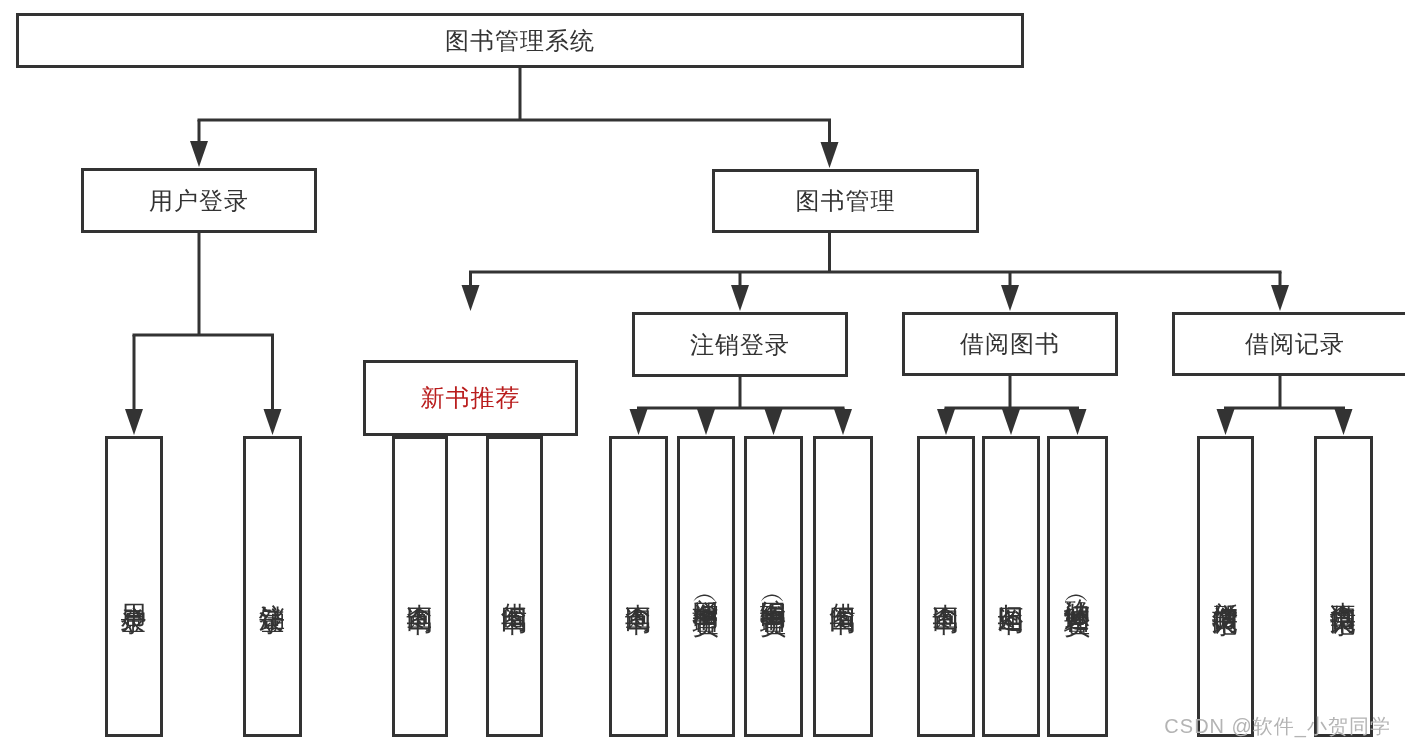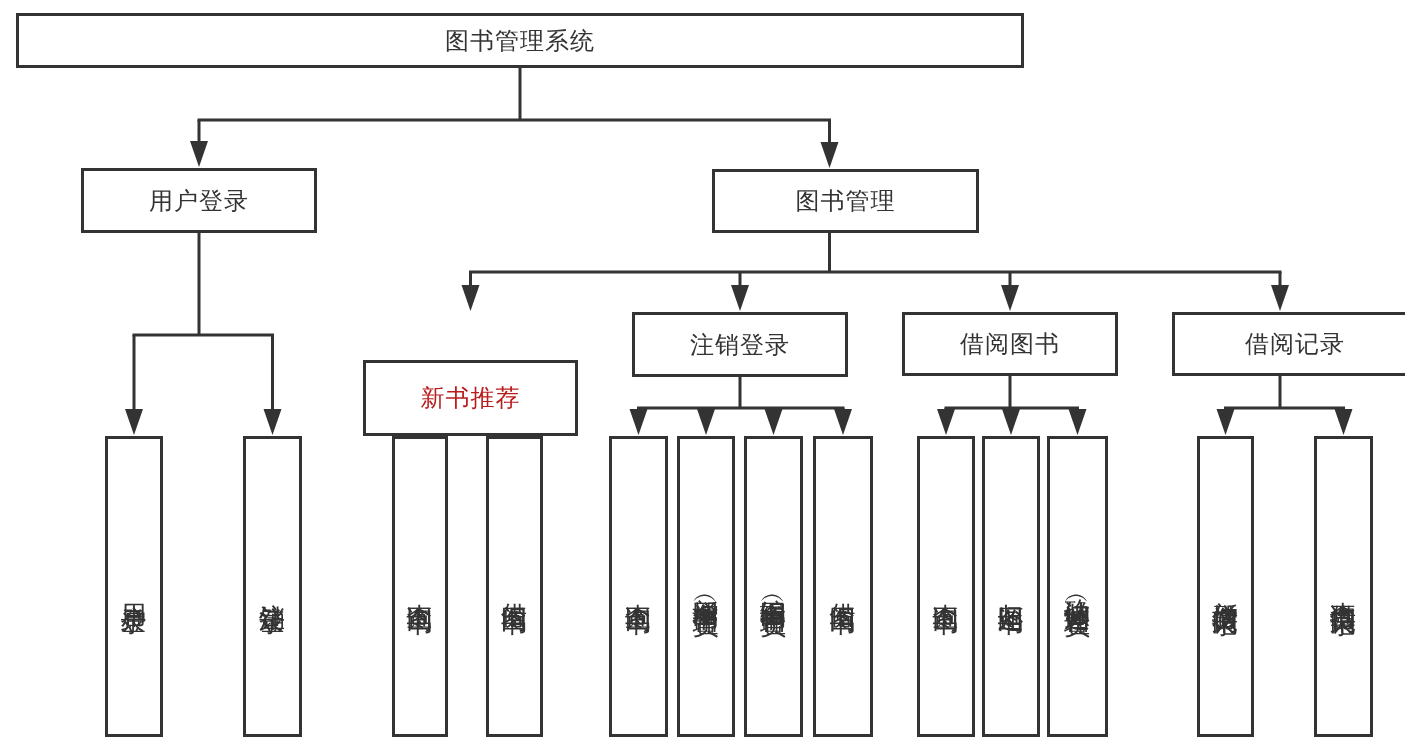--- a/index.html
+++ b/index.html
@@ -158,13 +158,14 @@
       <div class="node v" style="left: 1047px; top: 436px; width: 61px; height: 301px; border-color: rgb(51, 51, 51); color: rgb(51, 51, 51);">
         <span class="lbl">确认归还（管理员）</span>
       </div>
       <div class="node v" style="left: 1197px; top: 436px; width: 57px; height: 301px; border-color: rgb(51, 51, 51); color: rgb(51, 51, 51);">
         <span class="lbl">新增借阅记录</span>
       </div>
       <div class="node v" style="left: 1314px; top: 436px; width: 59px; height: 301px; border-color: rgb(51, 51, 51); color: rgb(51, 51, 51);">
         <span class="lbl">查询借阅记录</span>
       </div>
     </div>
+  <div class="watermark">CSDN @软件_小贺同学</div>
 </div>
 
 </body></html>

